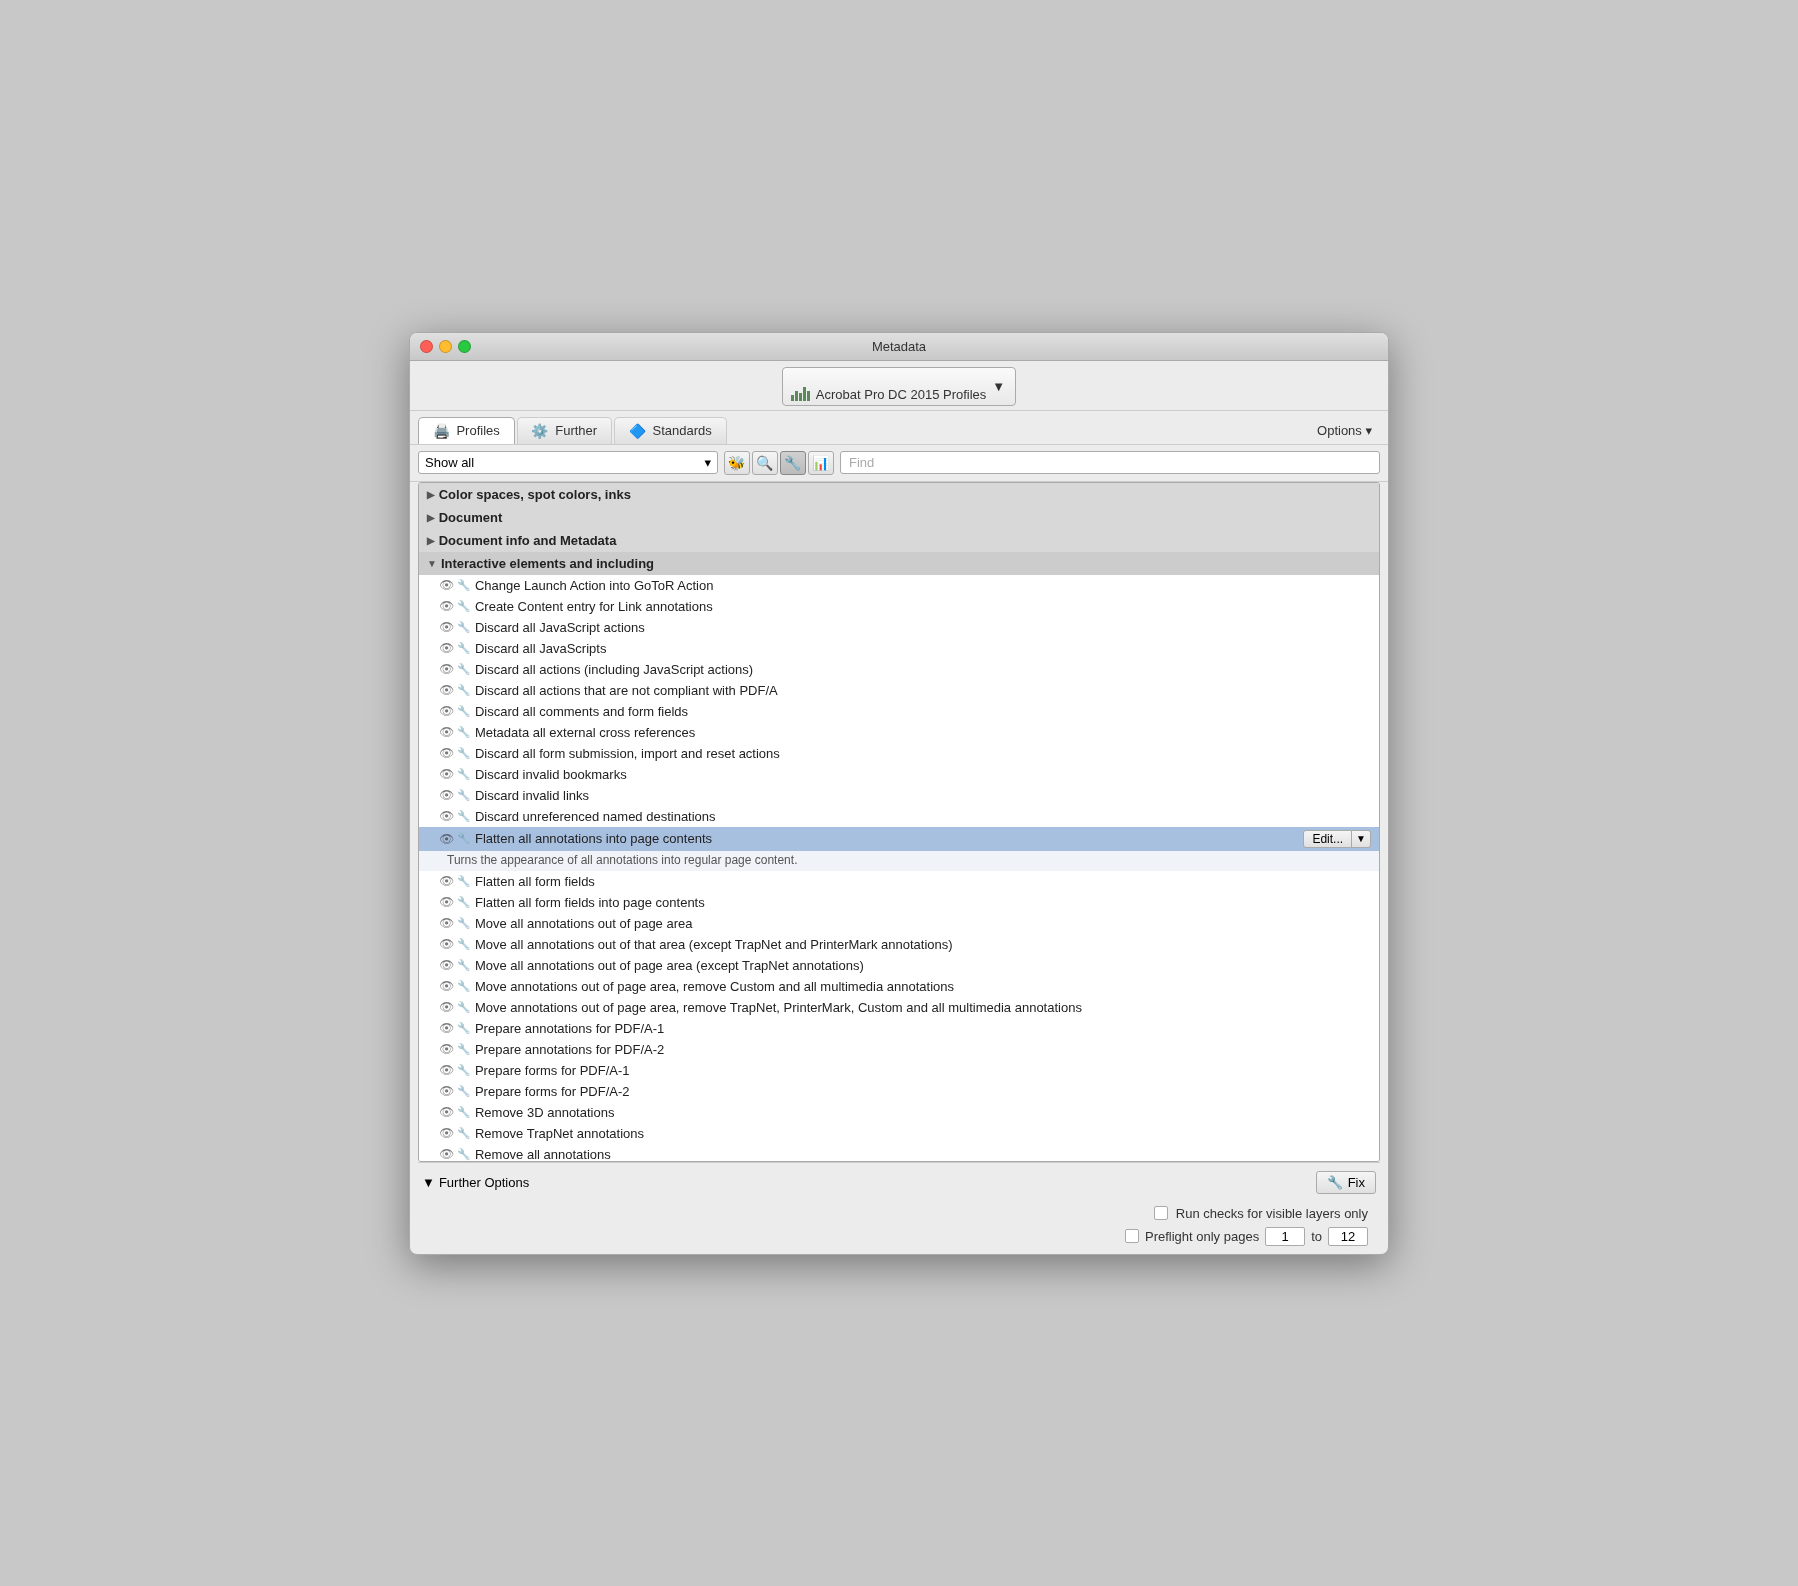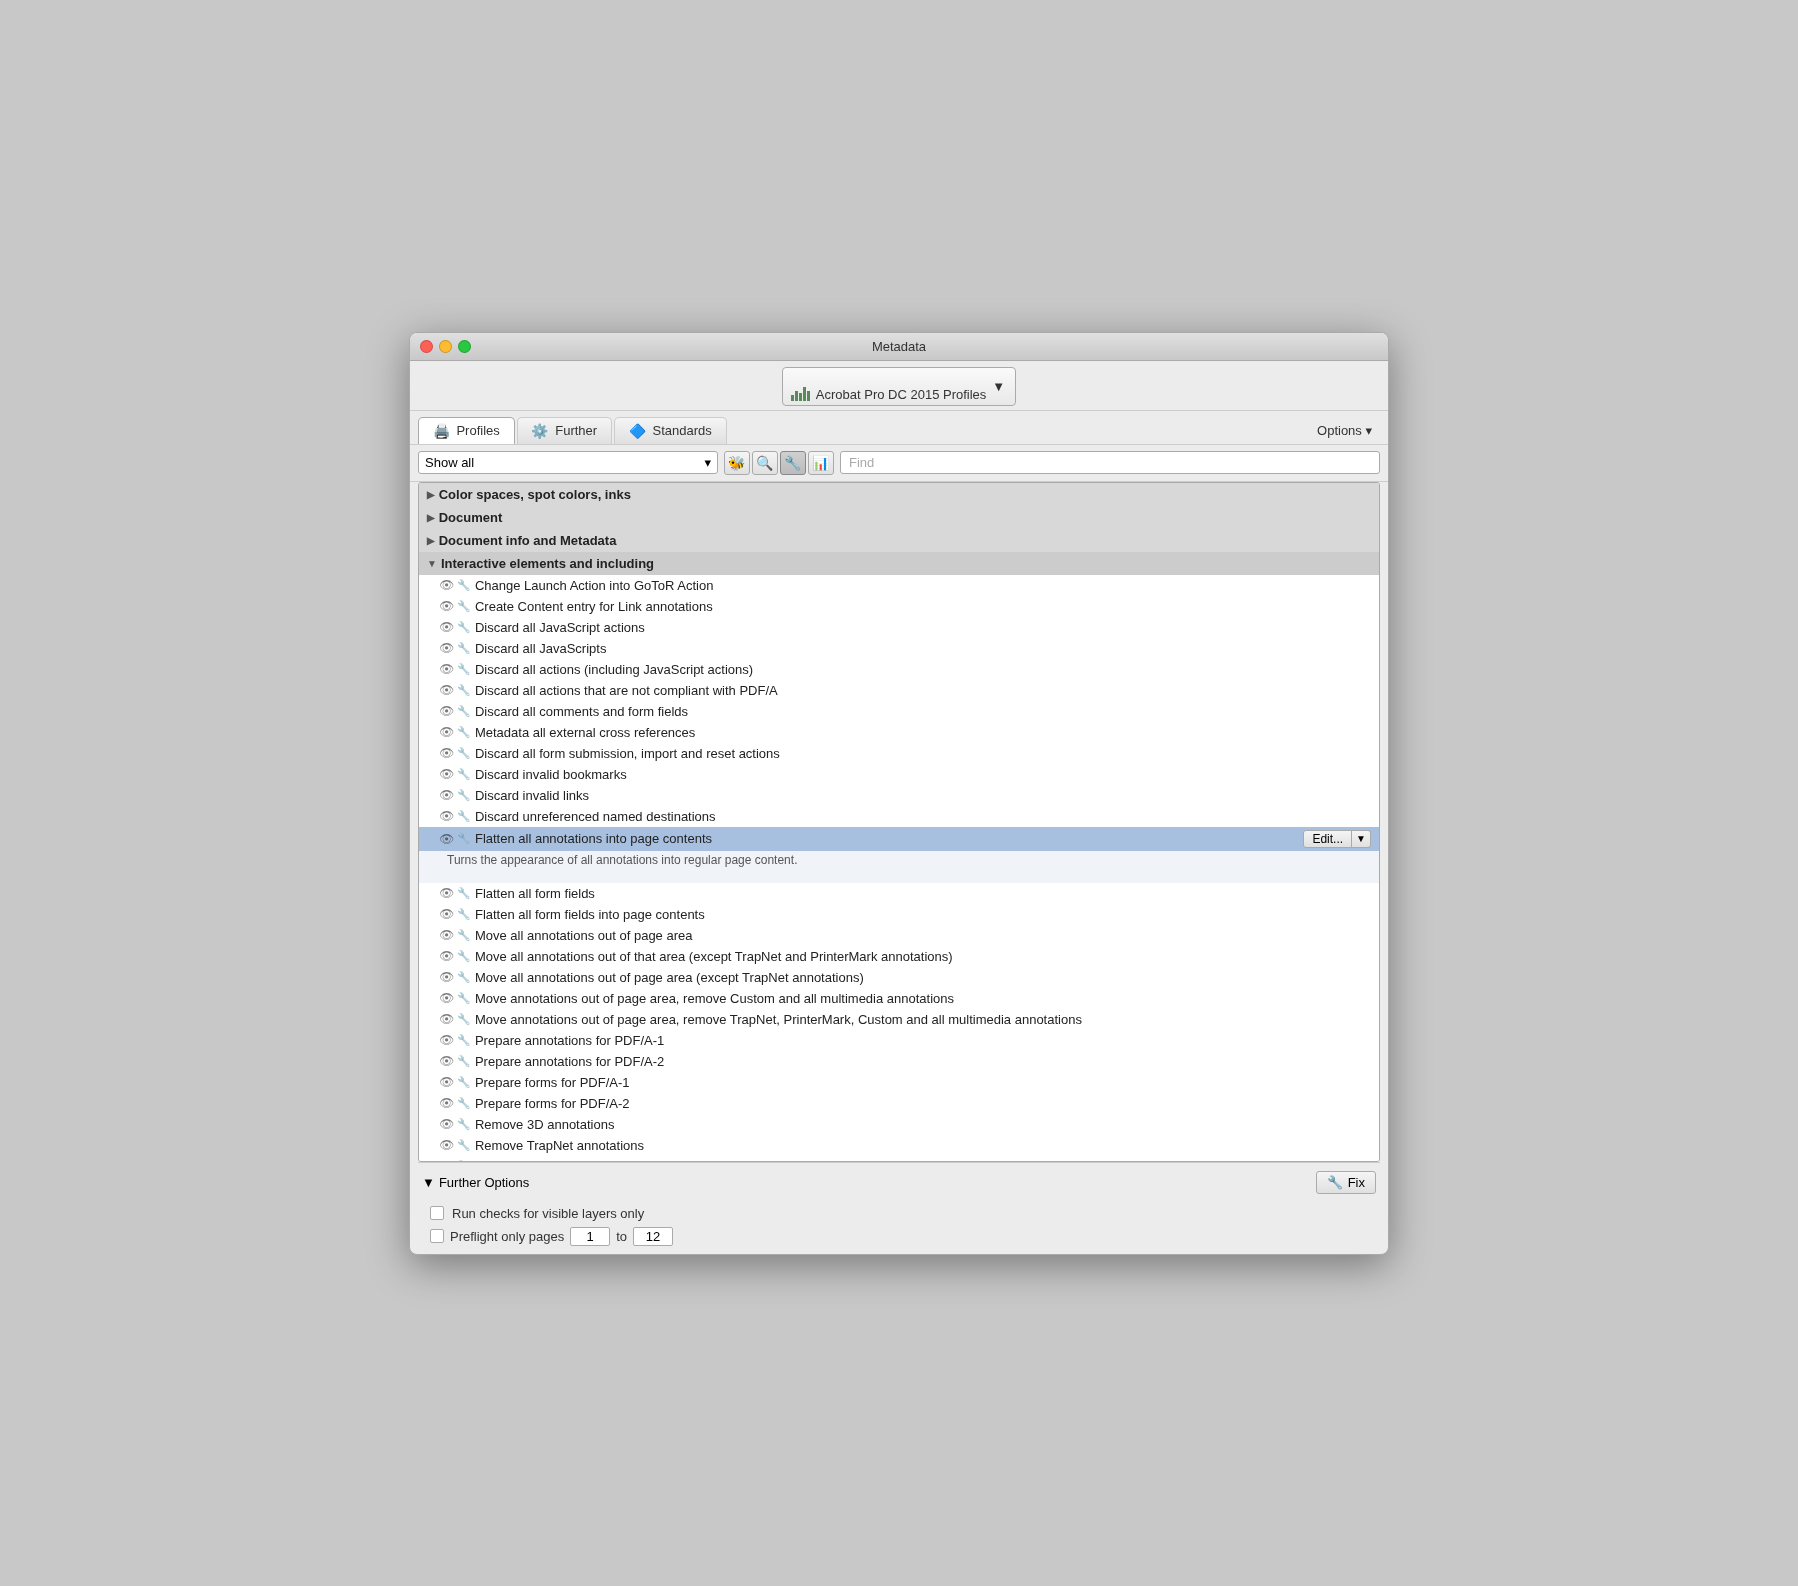--- a/index.html
+++ b/index.html
@@ -218,21 +218,21 @@
       align-items: center;
       gap: 4px;
       font-size: 13px;
       color: #222;
       cursor: pointer;
     }
     .list-item.selected-main {
       background: #a8c0e0;
     }
     .item-desc {
-      padding: 2px 8px 16px 28px;
+      padding: 2px 8px 4px 28px;
       font-size: 12px;
       color: #555;
       background: #f0f4f8;
     }
     .edit-btn-group {
       display: flex;
       margin-left: auto;
     }
     .edit-btn-dropdown {
       background: linear-gradient(to bottom, #f5f5f5, #e0e0e0);
@@ -275,20 +275,21 @@
       cursor: pointer;
       display: flex;
       align-items: center;
       gap: 4px;
     }
     .options-sub {
       padding: 4px 20px 8px 20px;
       display: flex;
       flex-direction: column;
       gap: 6px;
+      align-items: flex-end;
     }
     .checkbox-row {
       display: flex;
       align-items: center;
       gap: 8px;
       font-size: 13px;
       color: #333;
     }
     .checkbox-input {
       width: 14px;

